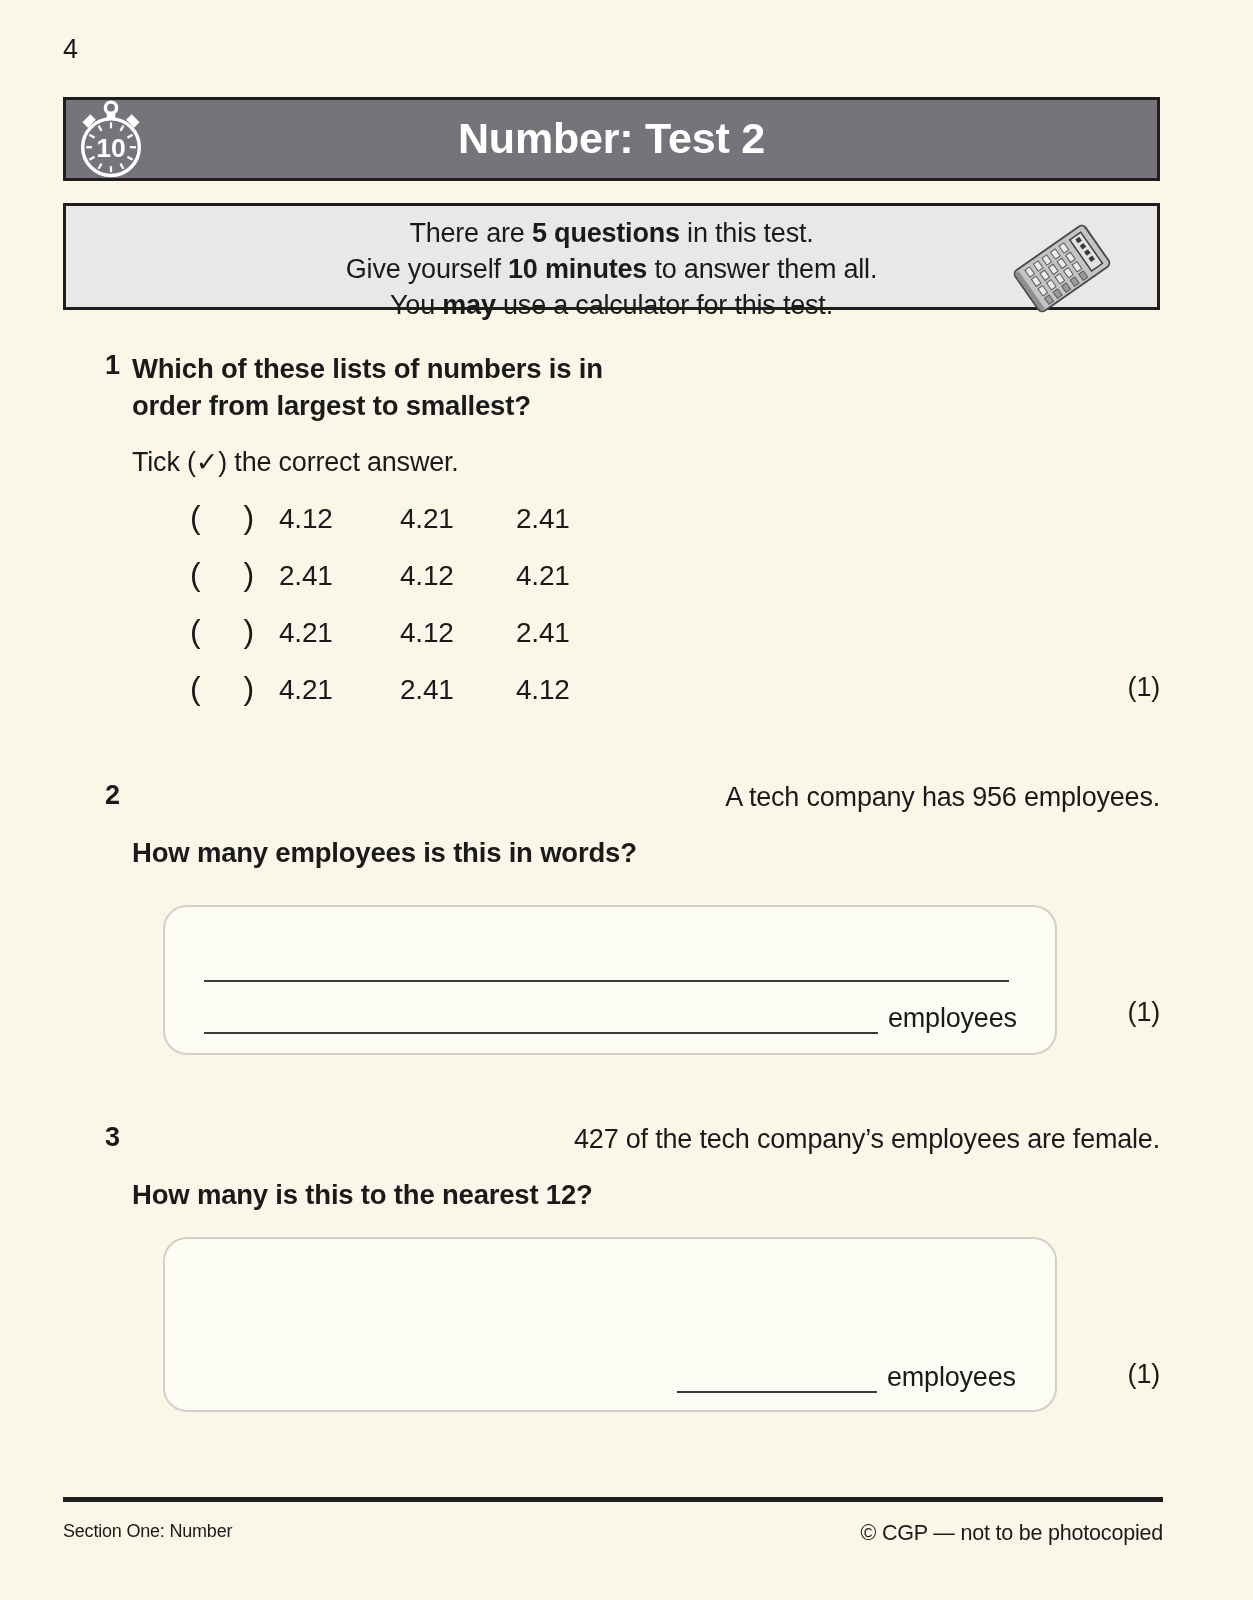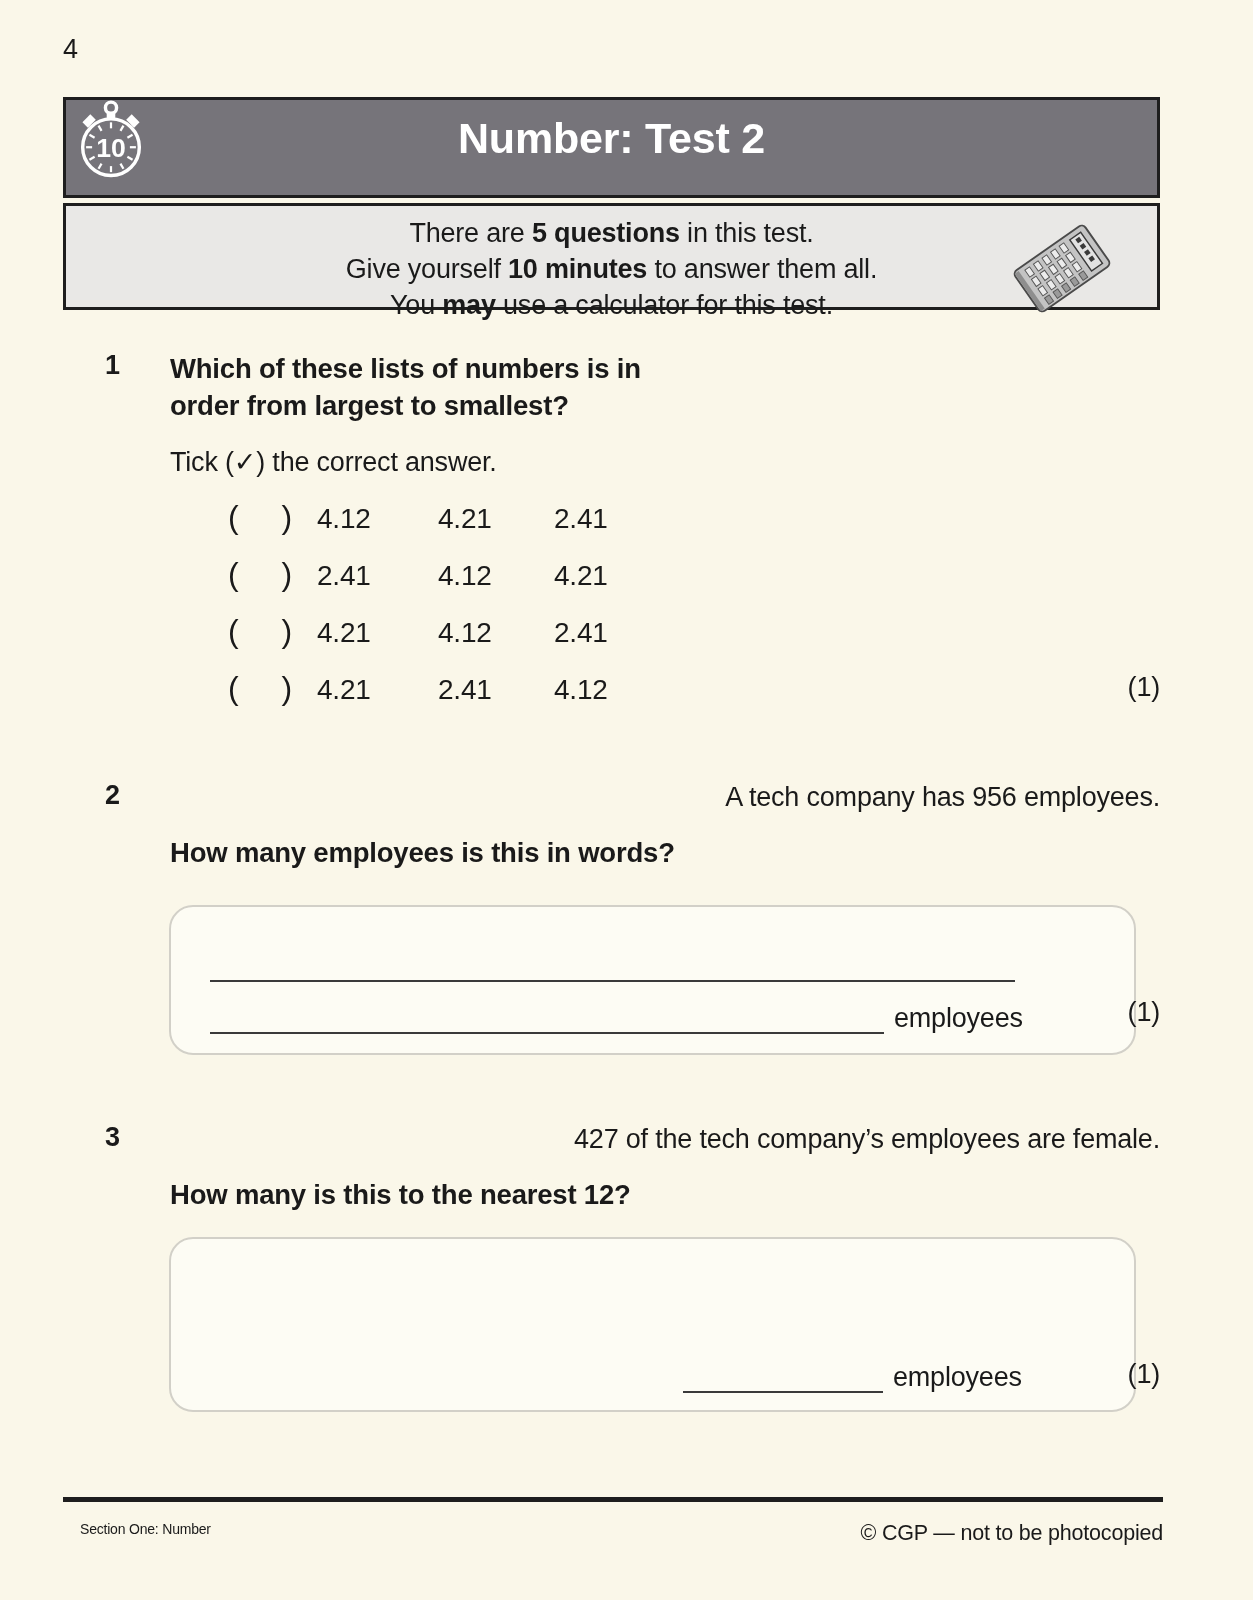--- a/index.html
+++ b/index.html
@@ -16,21 +16,21 @@
   }
 
   .page-num {
     position: absolute; left: 63px; top: 34px;
     font-size: 27px;
   }
 
   
   .header-bar {
     position: absolute; left: 63px; top: 97px;
-    width: 1097px; height: 101px;
+    width: 1097px; height: 84px;
     background: var(--bar, #76747A);
     border: 3px solid var(--border_dark, #1E1E1E);
   }
   .header-title {
     position: absolute; left: 0; right: 0; top: 14px;
     text-align: center;
     color: #ffffff;
     font-size: 43px; font-weight: bold;
   }
   .stopwatch { position: absolute; left: 8px; top: 0px; height: 79px; width: 74px; }
@@ -44,42 +44,42 @@
     border: 3px solid var(--border_dark, #1E1E1E);
   }
   .instr { position: absolute; left: 0; right: 0; top: 9px; text-align: center; }
   .instr-line { font-size: 27px; line-height: 36px; }
   .instr-line b { font-weight: bold; }
   .calc { position: absolute; right: 40px; top: 15px; width: 110px; height: 95px; }
 
   
   .q { position: absolute; left: 105px; width: 1055px; }
   .qnum { position: absolute; left: 0; top: 0; font-size: 27px; font-weight: bold; }
-  .qbody { margin-left: 65px; }
+  .qbody { margin-left: 27px; }
   .qbold { font-size: 27.5px; font-weight: bold; line-height: 37px; }
   .qreg  { font-size: 27px; line-height: 34px; text-align: right; }
 
   .tick-line { margin-top: 22px; font-size: 27px; }
   .tick-line .tick { font-weight: bold; }
 
   .opts { margin-top: 25px; }
   .opt-row { position: relative; height: 57px; }
   .slot {
     position: absolute; left: 58px; top: -4px; width: 64px;
     display: flex; justify-content: space-between;
     font-size: 32px; cursor: pointer;
   }
   .onum { position: absolute; top: 0; font-size: 28px; }
   .c1 { left: 147px; } .c2 { left: 268px; } .c3 { left: 384px; }
 
   .mark { position: absolute; right: 93px; width: 90px; text-align: right; font-size: 27px; }
 
   
   .abox {
-    position: absolute; left: 169px; width: 967px;
+    position: absolute; left: 163px; width: 894px;
     background: var(--answer_box_bg, #FDFCF4);
     border: 2px solid var(--answer_box_border, #D2D0C8);
     border-radius: 24px;
     padding-left: 40px;
   }
   .abox2 { top: 905px; height: 150px; }
   .abox3 { top: 1237px; height: 175px; }
   .aline { border-bottom: 2px solid #3A3A3A; }
   .aline-full { position: absolute; left: 39px; top: 73px; width: 805px; }
   .arow { position: absolute; display: flex; align-items: flex-end; }
@@ -89,21 +89,21 @@
   .w674 { width: 674px; }
   .w200 { width: 200px; }
   .suffix { font-size: 27px; line-height: 31px; }
 
   
   .footer-line {
     position: absolute; left: 63px; top: 1497px;
     width: 1100px; height: 5px;
     background: var(--border_dark, #1E1E1E);
   }
-  .footer-left  { position: absolute; left: 63px;  top: 1521px; font-size: 14px; margin-left: 17px; }
+  .footer-left  { position: absolute; left: 63px;  top: 1521px; font-size: 18px; }
   .footer-right { position: absolute; right: 90px; top: 1521px; font-size: 21.5px; }
 </style>
 </head>
 <body>
 
 <div class="page">
 
   <div class="page-num">4</div>
 
   <div class="header-bar">

